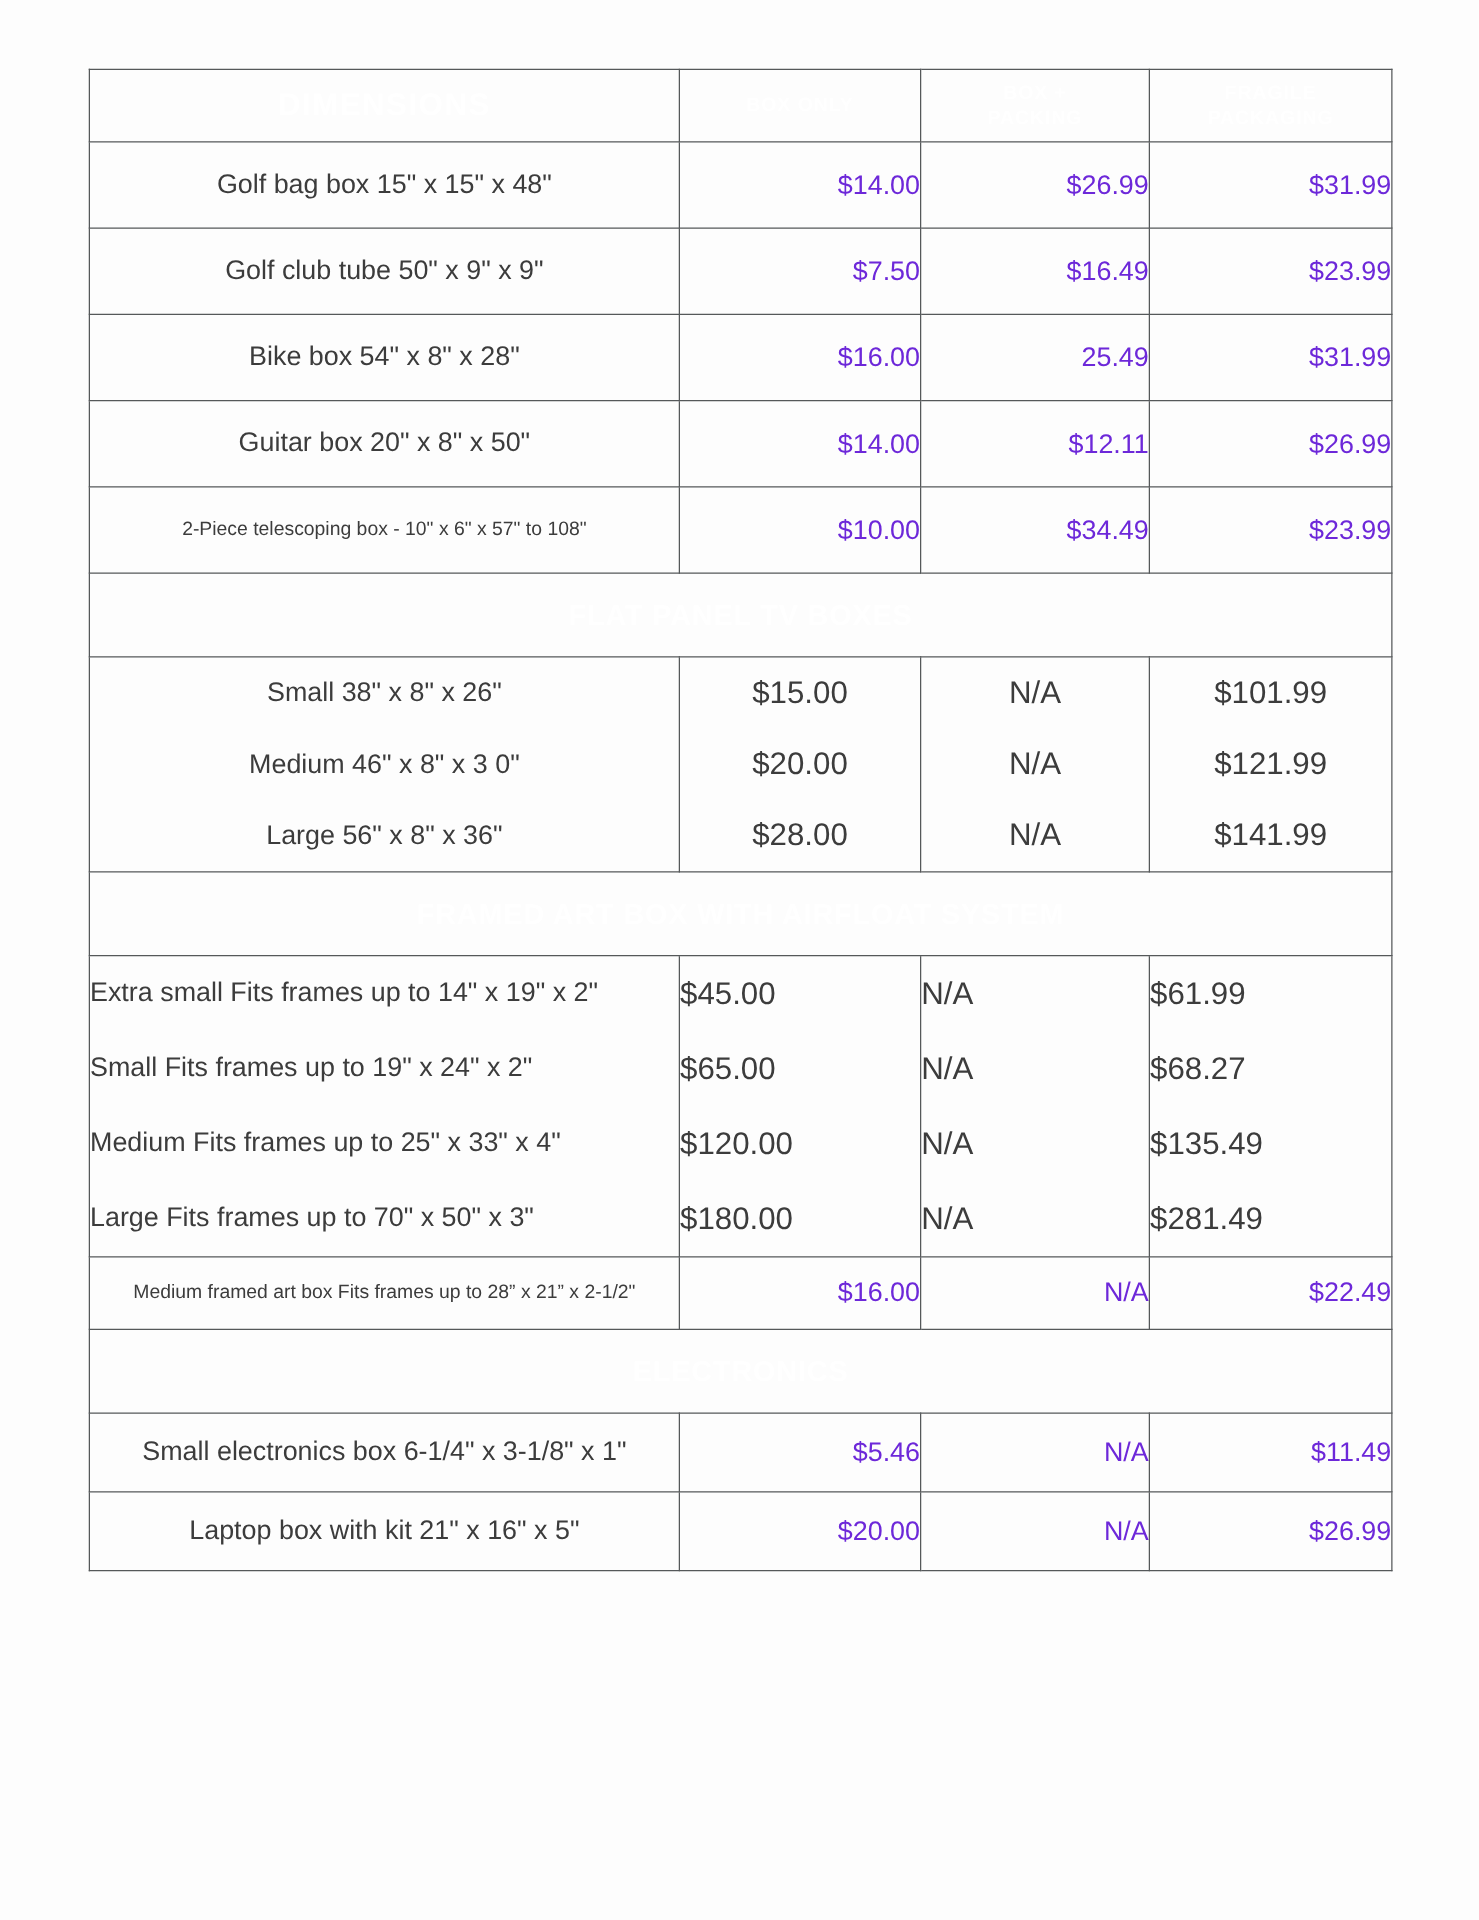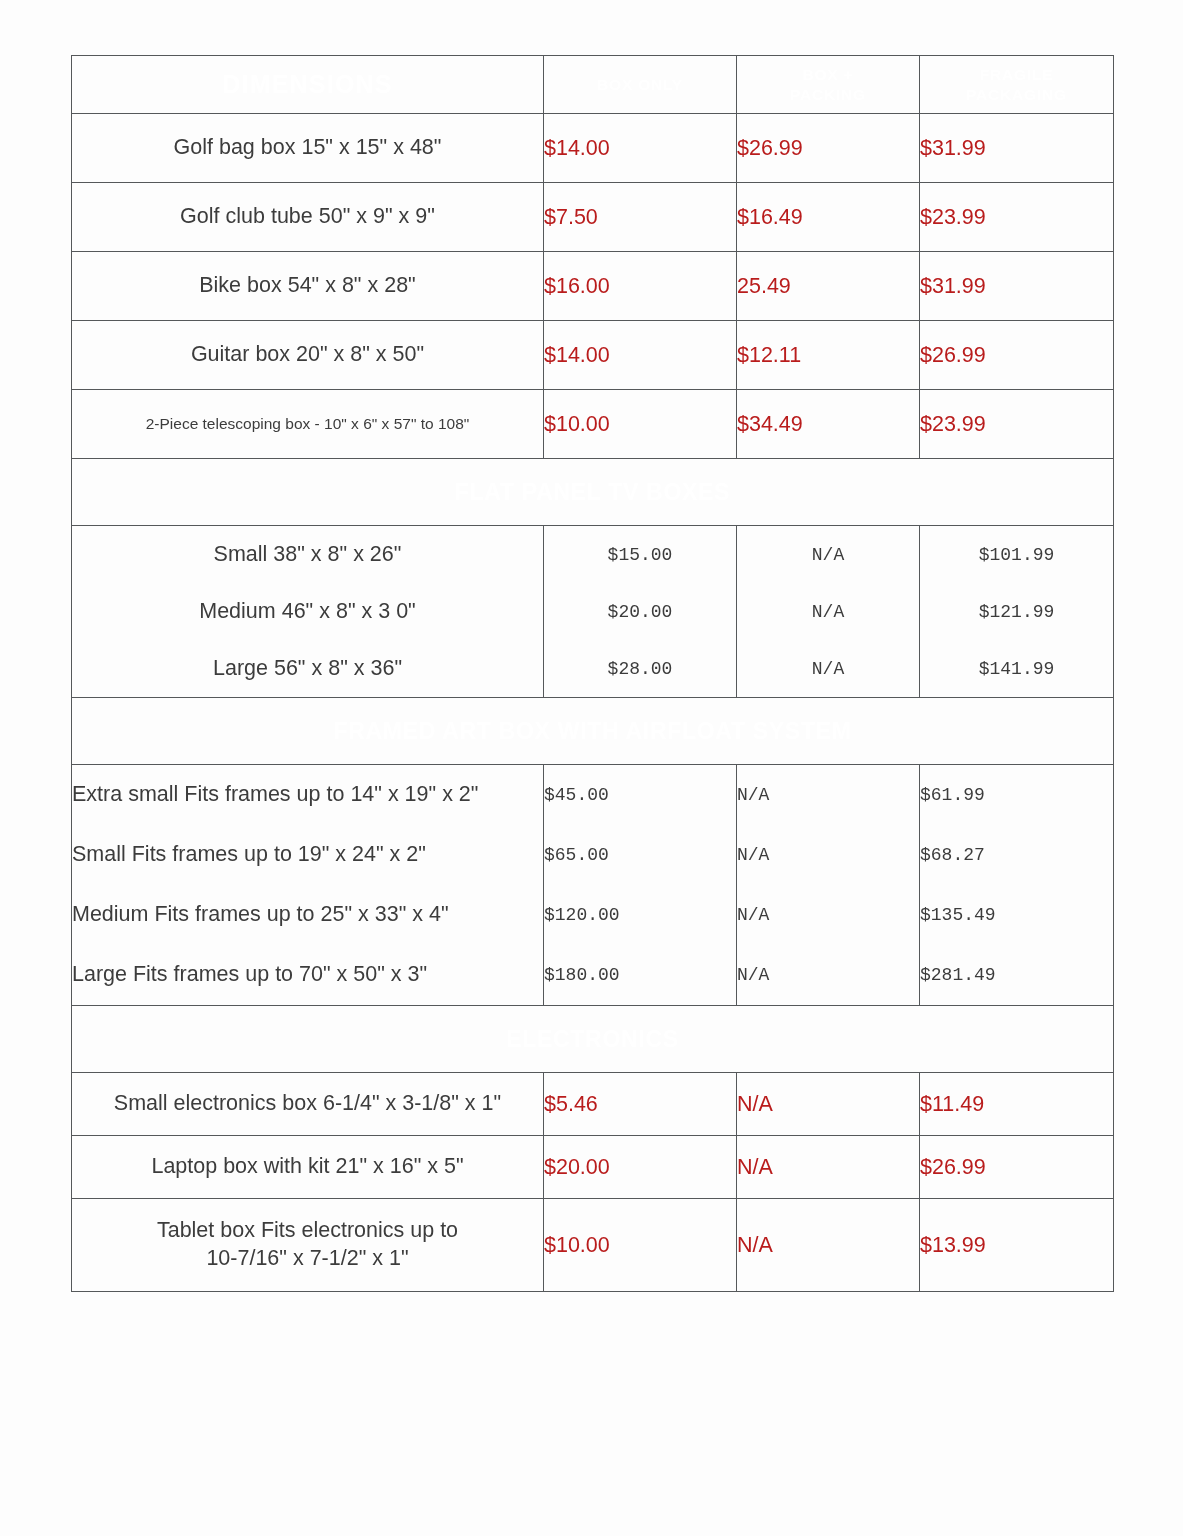--- a/index.html
+++ b/index.html
@@ -81,23 +81,23 @@
   
   .dim {
     text-align: center;
     font-size: 21.5px;
     color: #3c3c3c;
     padding: 0 10px;
     line-height: 1.3;
   }
   .dim.small-txt { font-size: 15.5px; }
   .price {
-    text-align: left;
+    text-align: right;
     font-size: 21.5px;
-    color: #b91c1c;
+    color: #6d28d9;
   }
 
   tr.r-tall td   { height: 68px; }
   tr.r-short td  { height: 57px; }
   tr.r-med td    { height: 62px; }
   tr.r-two td    { height: 92px; }
 
   
   .stack {
     padding: 12px 10px;
@@ -106,24 +106,23 @@
   .stack-line {
     font-size: 21.5px;
     color: #3c3c3c;
     line-height: 1.0;
   }
   .price-stack {
     padding: 12px 0;
     text-align: center;
   }
   .price-line {
-    font-size: 18px;
+    font-size: 25px;
     color: #3c3c3c;
     line-height: 1.0;
-    font-family: Liberation Mono, monospace;
   }
   .tv-gap   { height: 57px; display: flex; align-items: center; justify-content: center; }
   .art-gap  { height: 60px; display: flex; align-items: center; justify-content: flex-start; }
 </style>
 </head>
 <body>
 
 <div id="sheet">
 
   <table id="price-table">
@@ -284,42 +283,39 @@
               <span class="price-line">$68.27</span>
             </div>
           <div class="art-gap">
               <span class="price-line">$135.49</span>
             </div>
           <div class="art-gap">
               <span class="price-line">$281.49</span>
             </div>
         </td>
       </tr>
+      <tr class="r-short">
+        <td class="dim small-txt">Medium framed art box   Fits frames up to 28” x 21” x 2-1/2"</td>
+        <td class="price">$16.00</td>
+        <td class="price">N/A</td>
+        <td class="price">$22.49</td>
+      </tr>
 
       <tr class="band">
         <td colspan="4">ELECTRONICS</td>
       </tr>
       <tr class="r-med">
         <td class="dim">Small electronics box    6-1/4" x 3-1/8" x 1"</td>
         <td class="price">$5.46</td>
         <td class="price">N/A</td>
         <td class="price">$11.49</td>
       </tr>
       <tr class="r-med">
         <td class="dim">Laptop box with kit   21" x 16" x 5"</td>
         <td class="price">$20.00</td>
         <td class="price">N/A</td>
         <td class="price">$26.99</td>
       </tr>
-      <tr class="r-two">
-        <td class="dim">
-          <span>Tablet box  Fits electronics up to</span><br>
-          <span>10-7/16" x 7-1/2" x 1"</span>
-        </td>
-        <td class="price">$10.00</td>
-        <td class="price">N/A</td>
-        <td class="price">$13.99</td>
-      </tr>
 
     </tbody>
   </table>
 
 </div>
 
 </body></html>

